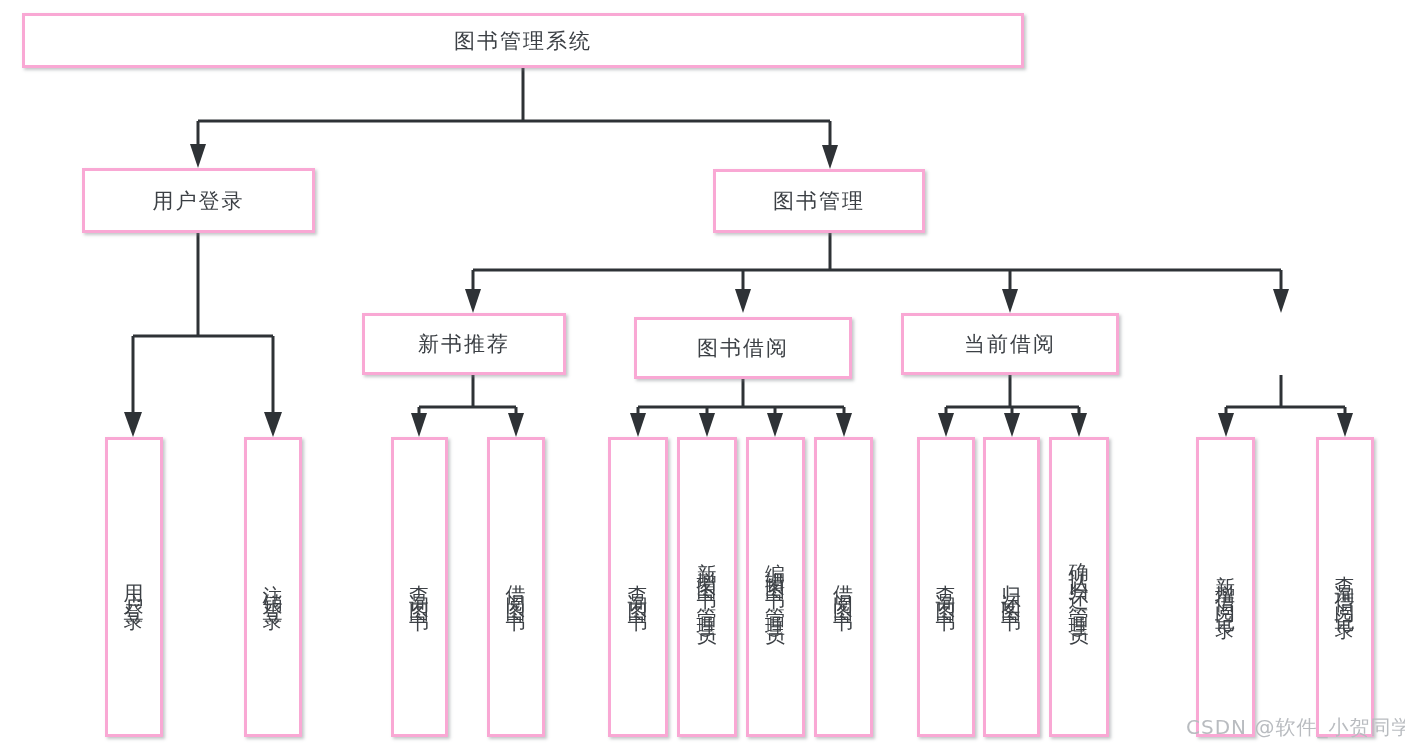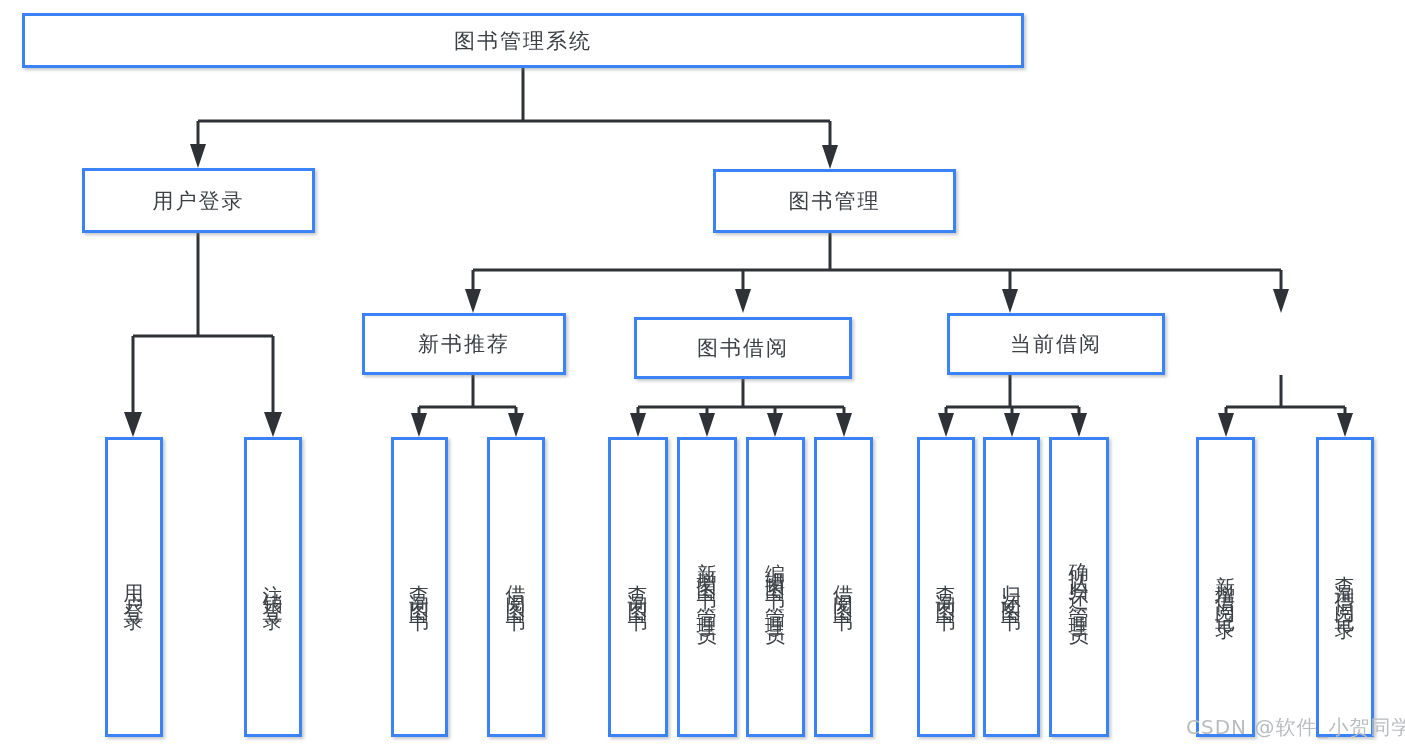--- a/index.html
+++ b/index.html
@@ -10,21 +10,21 @@
     font-family:"DejaVu Sans", sans-serif;
     overflow:hidden;
   }
   .connectors{
     position:absolute;left:0;top:0;width:1405px;height:747px;
   }
   .node{
     position:absolute;
     box-sizing:border-box;
     background:#ffffff;
-    border:3px solid #3b82f6;
+    border:3px solid #f9a8d4;
     display:flex;
     align-items:center;
     justify-content:center;
     color:#3c4045;
     box-shadow:2px 2px 3px rgba(125,130,136,0.45);
   }
   .node.h span{
     font-size:21px;
     letter-spacing:2px;
     white-space:nowrap;
@@ -111,31 +111,31 @@
     <polygon points="1337,413 1353,413 1345,437" stroke="none"></polygon>
   </svg>
 
   <div class="node h" style="left:22px;top:13px;width:1002px;height:55px">
     <span>图书管理系统</span>
   </div>
 
   <div class="node h" style="left:82px;top:168px;width:233px;height:65px">
     <span>用户登录</span>
   </div>
-  <div class="node h" style="left:713px;top:169px;width:243px;height:64px">
+  <div class="node h" style="left:713px;top:169px;width:212px;height:64px">
     <span>图书管理</span>
   </div>
 
   <div class="node h" style="left:362px;top:313px;width:204px;height:62px">
     <span>新书推荐</span>
   </div>
   <div class="node h" style="left:634px;top:317px;width:218px;height:62px">
     <span>图书借阅</span>
   </div>
-  <div class="node h" style="left:947px;top:313px;width:218px;height:62px">
+  <div class="node h" style="left:901px;top:313px;width:218px;height:62px">
     <span>当前借阅</span>
   </div>
 
   <div class="node v" style="left:105px;top:437px;width:58px;height:300px">
     <span>用户登录</span>
   </div>
   <div class="node v" style="left:244px;top:437px;width:58px;height:300px">
     <span>注销登录</span>
   </div>
 

